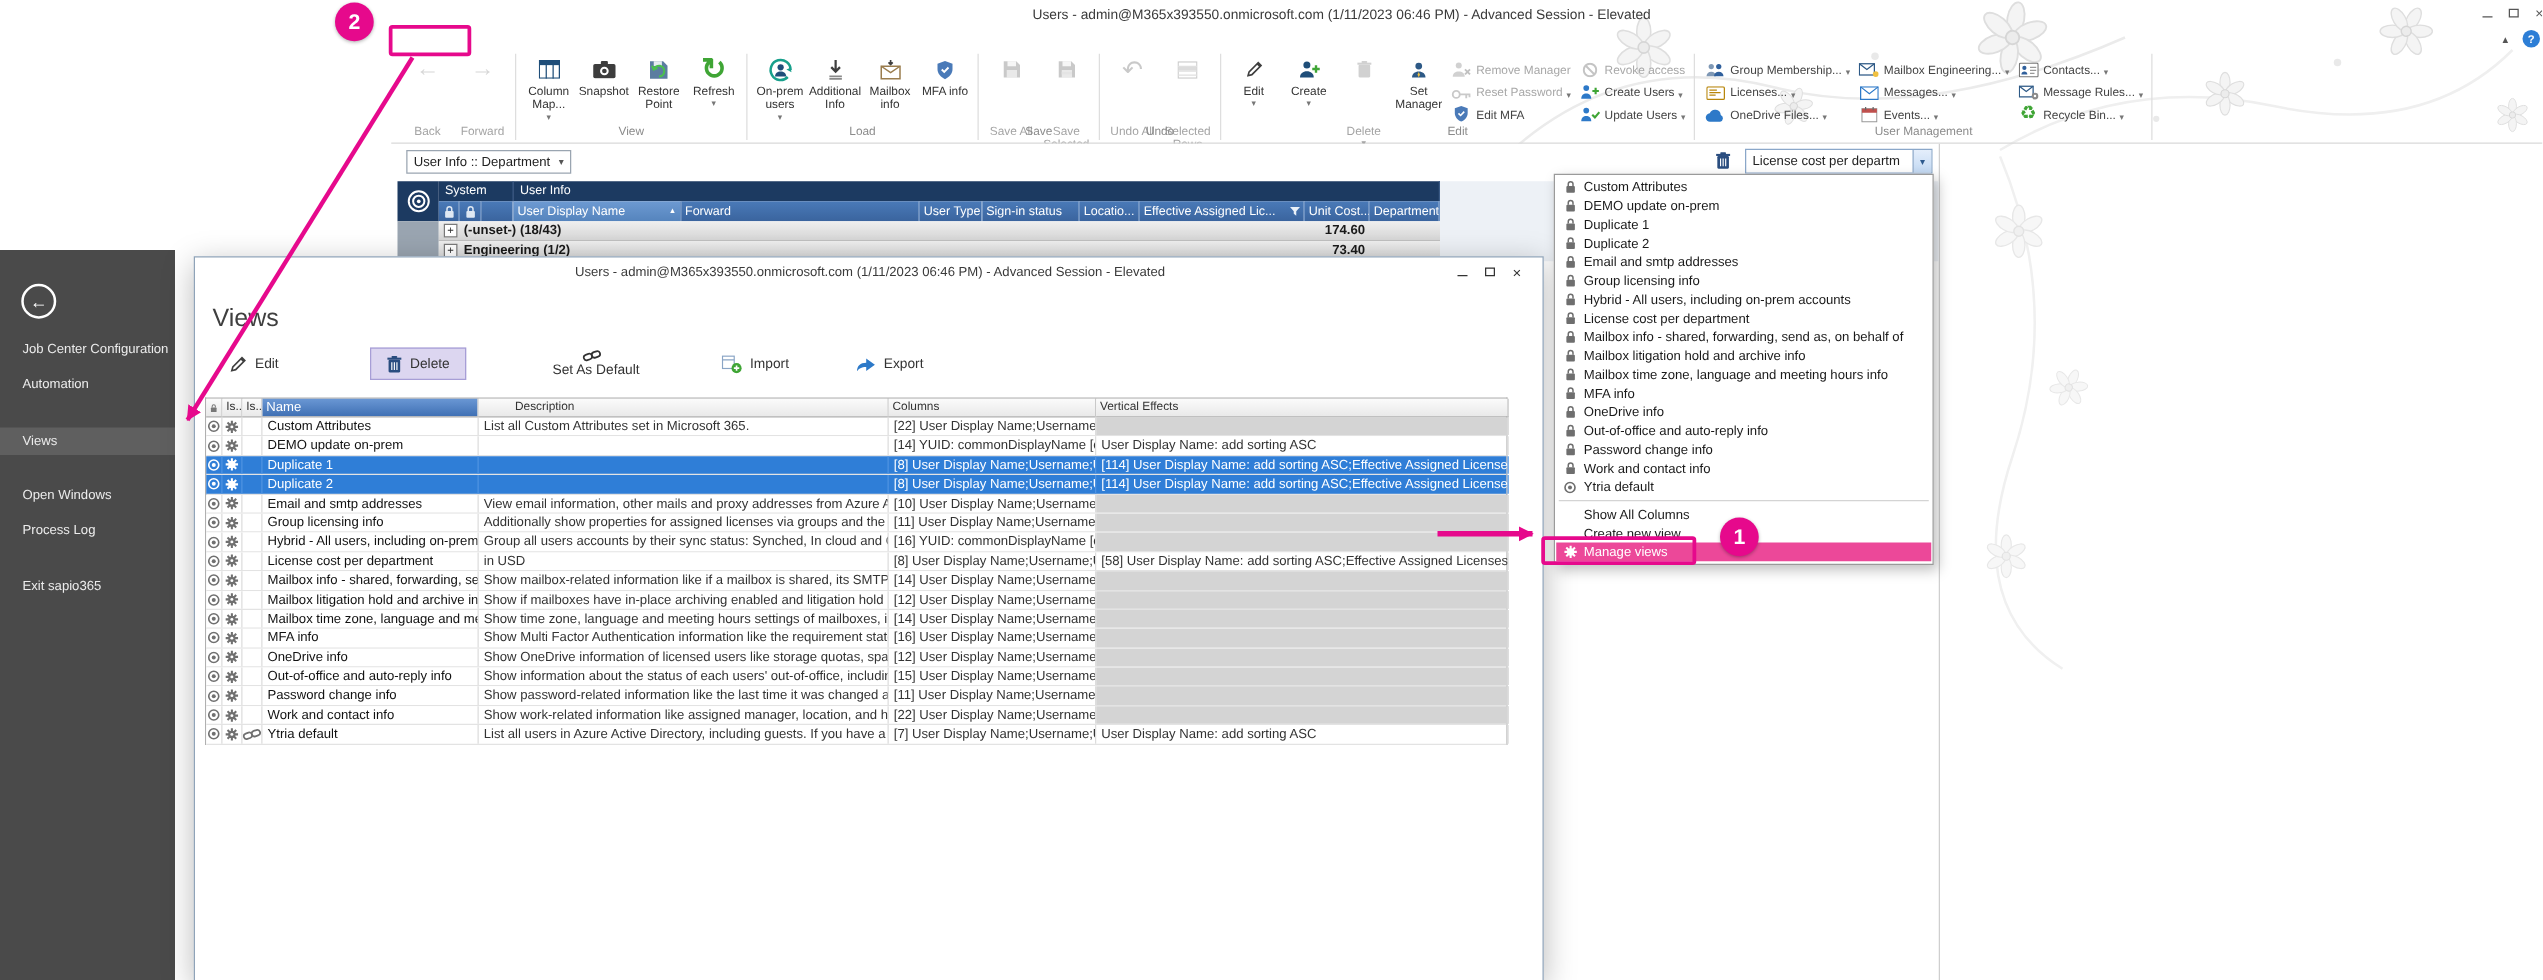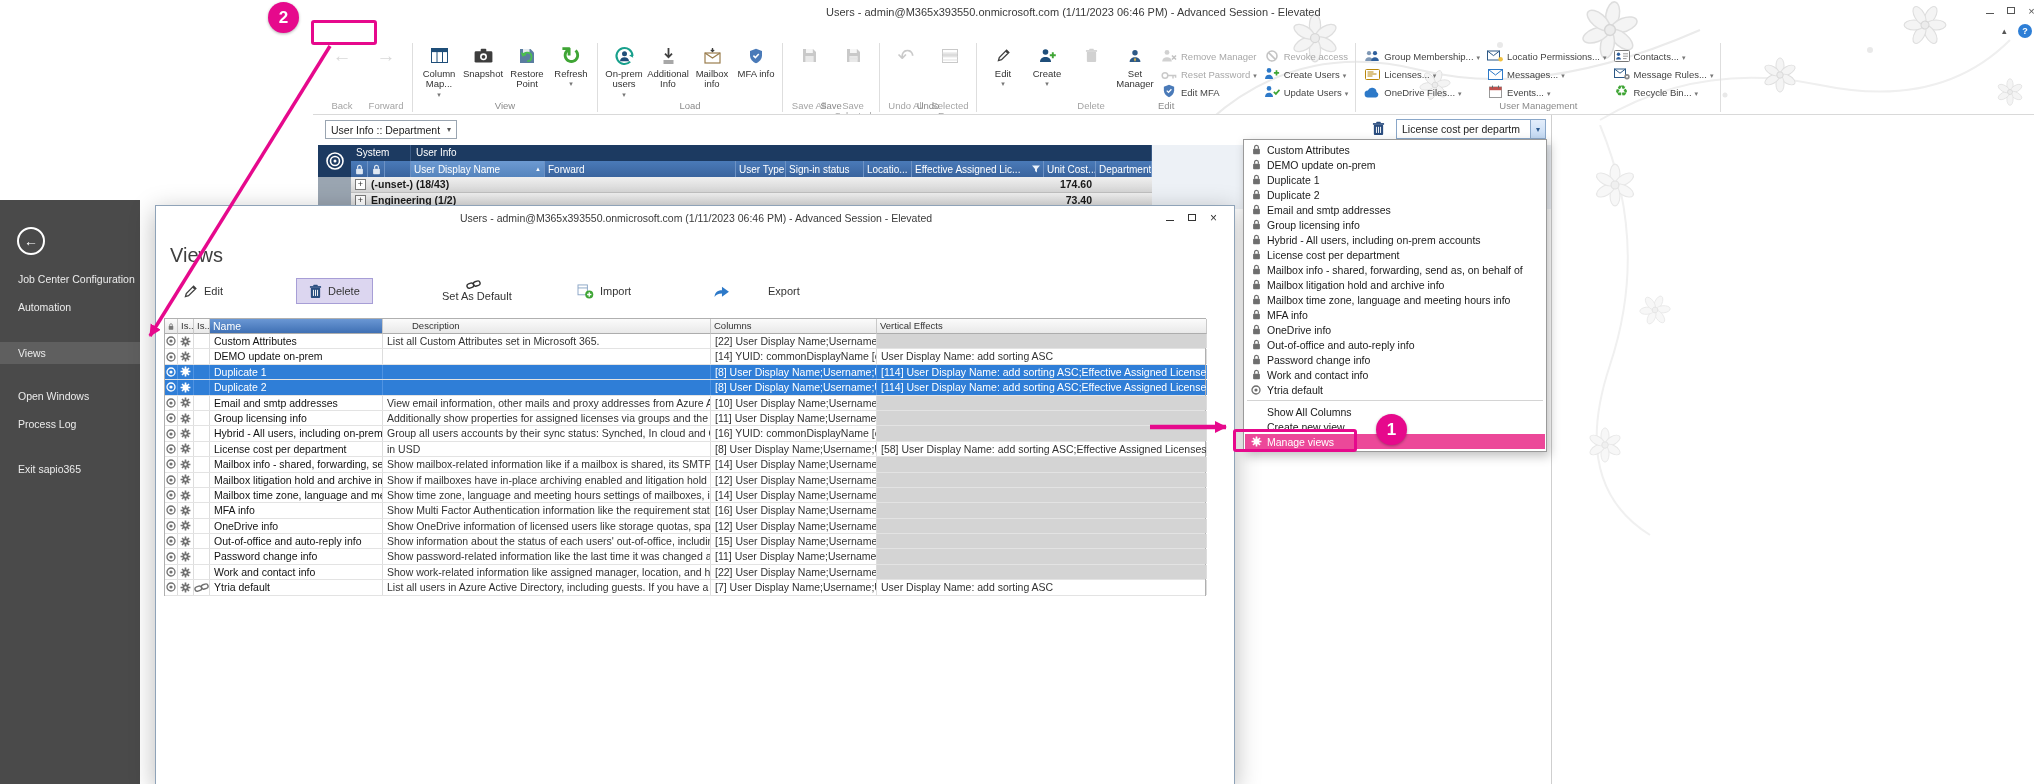--- a/index.html
+++ b/index.html
@@ -479,21 +479,21 @@
           </div>
           <div class="rstack">
             <div class="sbtn">
               <span class="si">
                 <svg width="16" height="12" viewBox="0 0 16 12">
                   <rect x="0.5" y="1" width="12" height="9" fill="#fff" stroke="#2d5986"></rect>
                   <path d="M0.5 1l6 4.6L12.5 1" fill="none" stroke="#2d5986"></path>
                   <circle cx="13.6" cy="9.2" r="2.3" fill="#f0c040"></circle>
                 </svg>
               </span>
-              <span class="slb">Locatio Permissions...</span>
+              <span class="slb">Mailbox Engineering...</span>
               <span class="caret">▾</span>
             </div>
             <div class="sbtn">
               <span class="si">
                 <svg width="15" height="11" viewBox="0 0 15 11">
                   <rect x="0.5" y="0.5" width="14" height="10" fill="#fff" stroke="#2d79c8"></rect>
                   <path d="M0.5 0.5l7 5.5 7-5.5" fill="none" stroke="#2d79c8"></path>
                 </svg>
               </span>
               <span class="slb">Messages...</span>
@@ -700,21 +700,21 @@
         <span class="vtic">
           <svg width="17" height="15" viewBox="0 0 18 16">
             <rect x="1" y="1" width="10" height="10.5" fill="#fff" stroke="#8aa5c5"></rect>
             <path d="M1 4.2h10" stroke="#8aa5c5"></path>
             <circle cx="13" cy="11.2" r="4.3" fill="#3fa535"></circle>
             <path d="M13 8.9v4.6M10.7 11.2h4.6" stroke="#fff" stroke-width="1.4"></path>
           </svg>
         </span>
         <span class="vtlb">Import</span>
       </div>
-      <div class="vtbtn" style="left: 544px; gap: 32px;">
+      <div class="vtbtn" style="left: 515px;">
         <span class="vtic">
           <svg width="17" height="13" viewBox="0 0 18 14">
             <path d="M1.5 13c.4-4.8 2.8-7.3 8-7.3V2l7.5 5.3-7.5 5.3V9.2c-4.2 0-6.4 1.5-8 3.8z" fill="#2d79c8"></path>
           </svg>
         </span>
         <span class="vtlb">Export</span>
       </div>
     </div>
   <div class="vtable">
     <div class="vthead">

